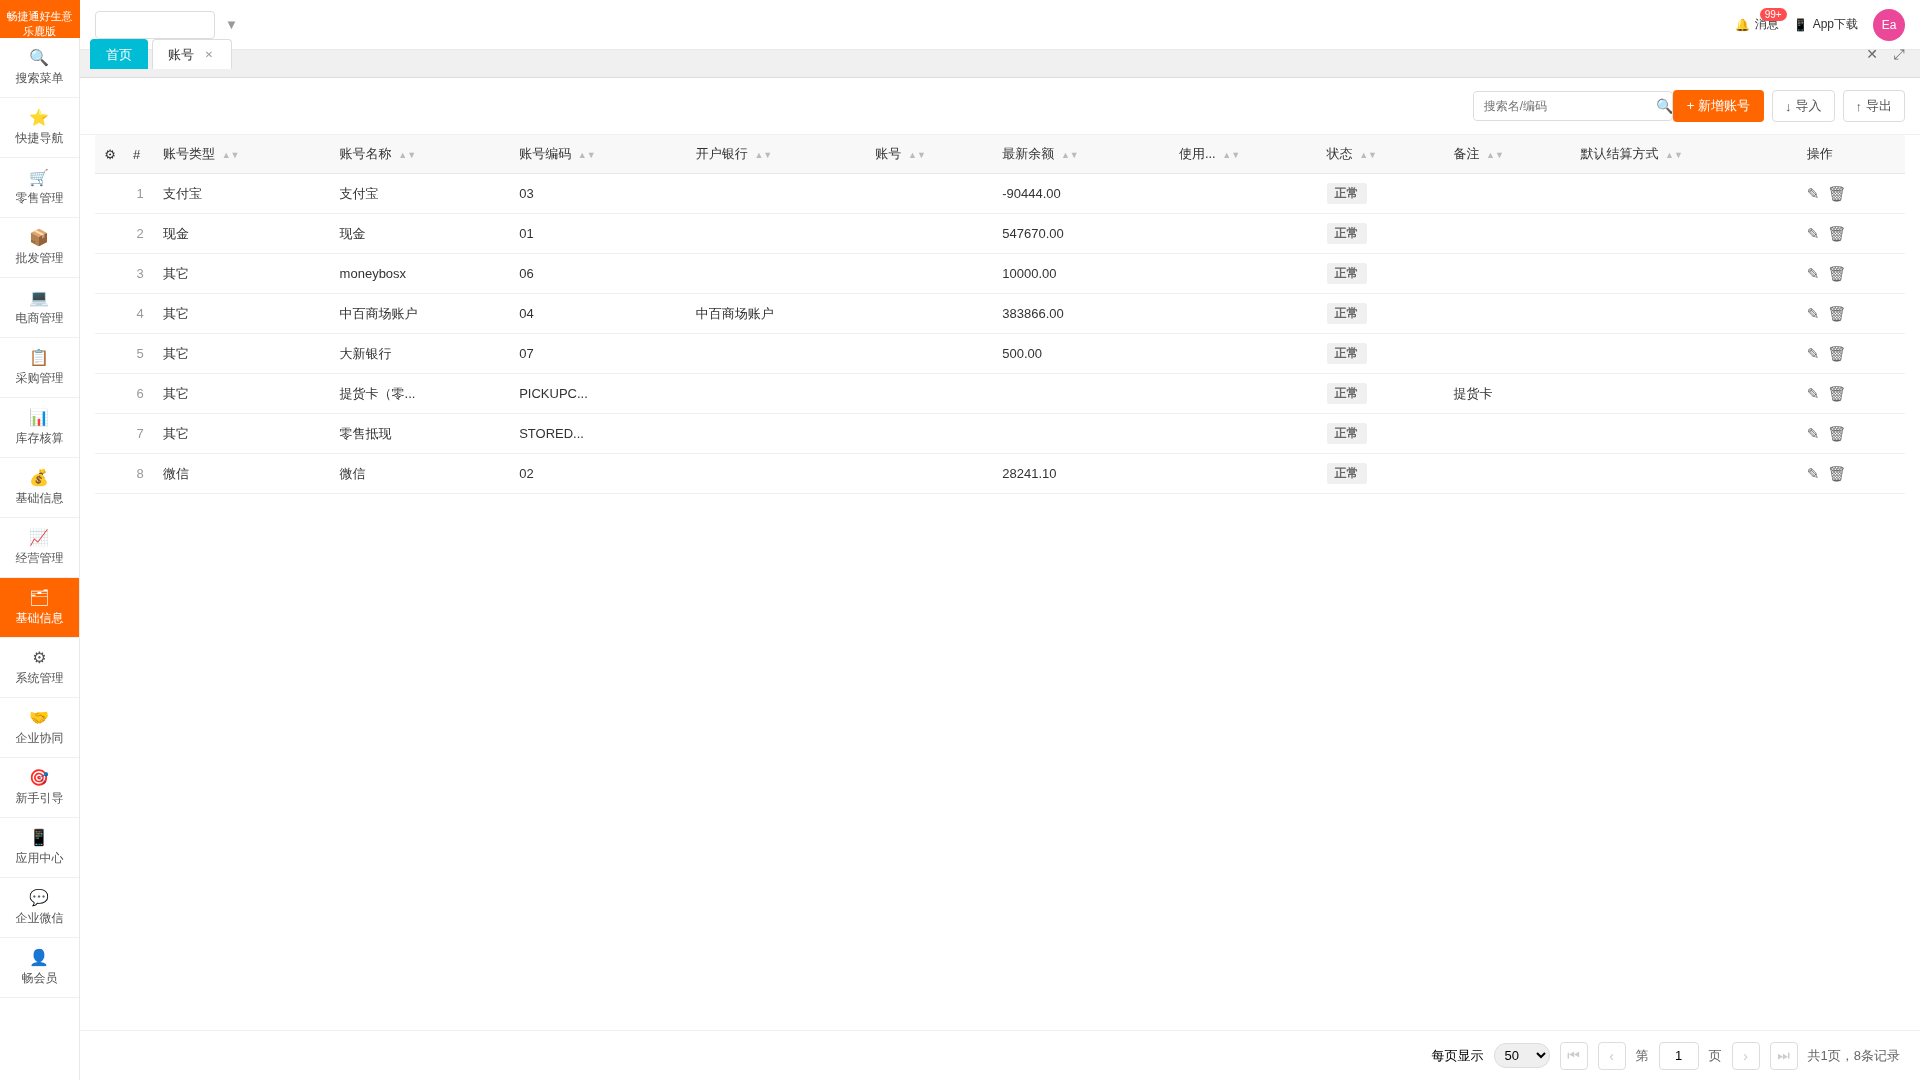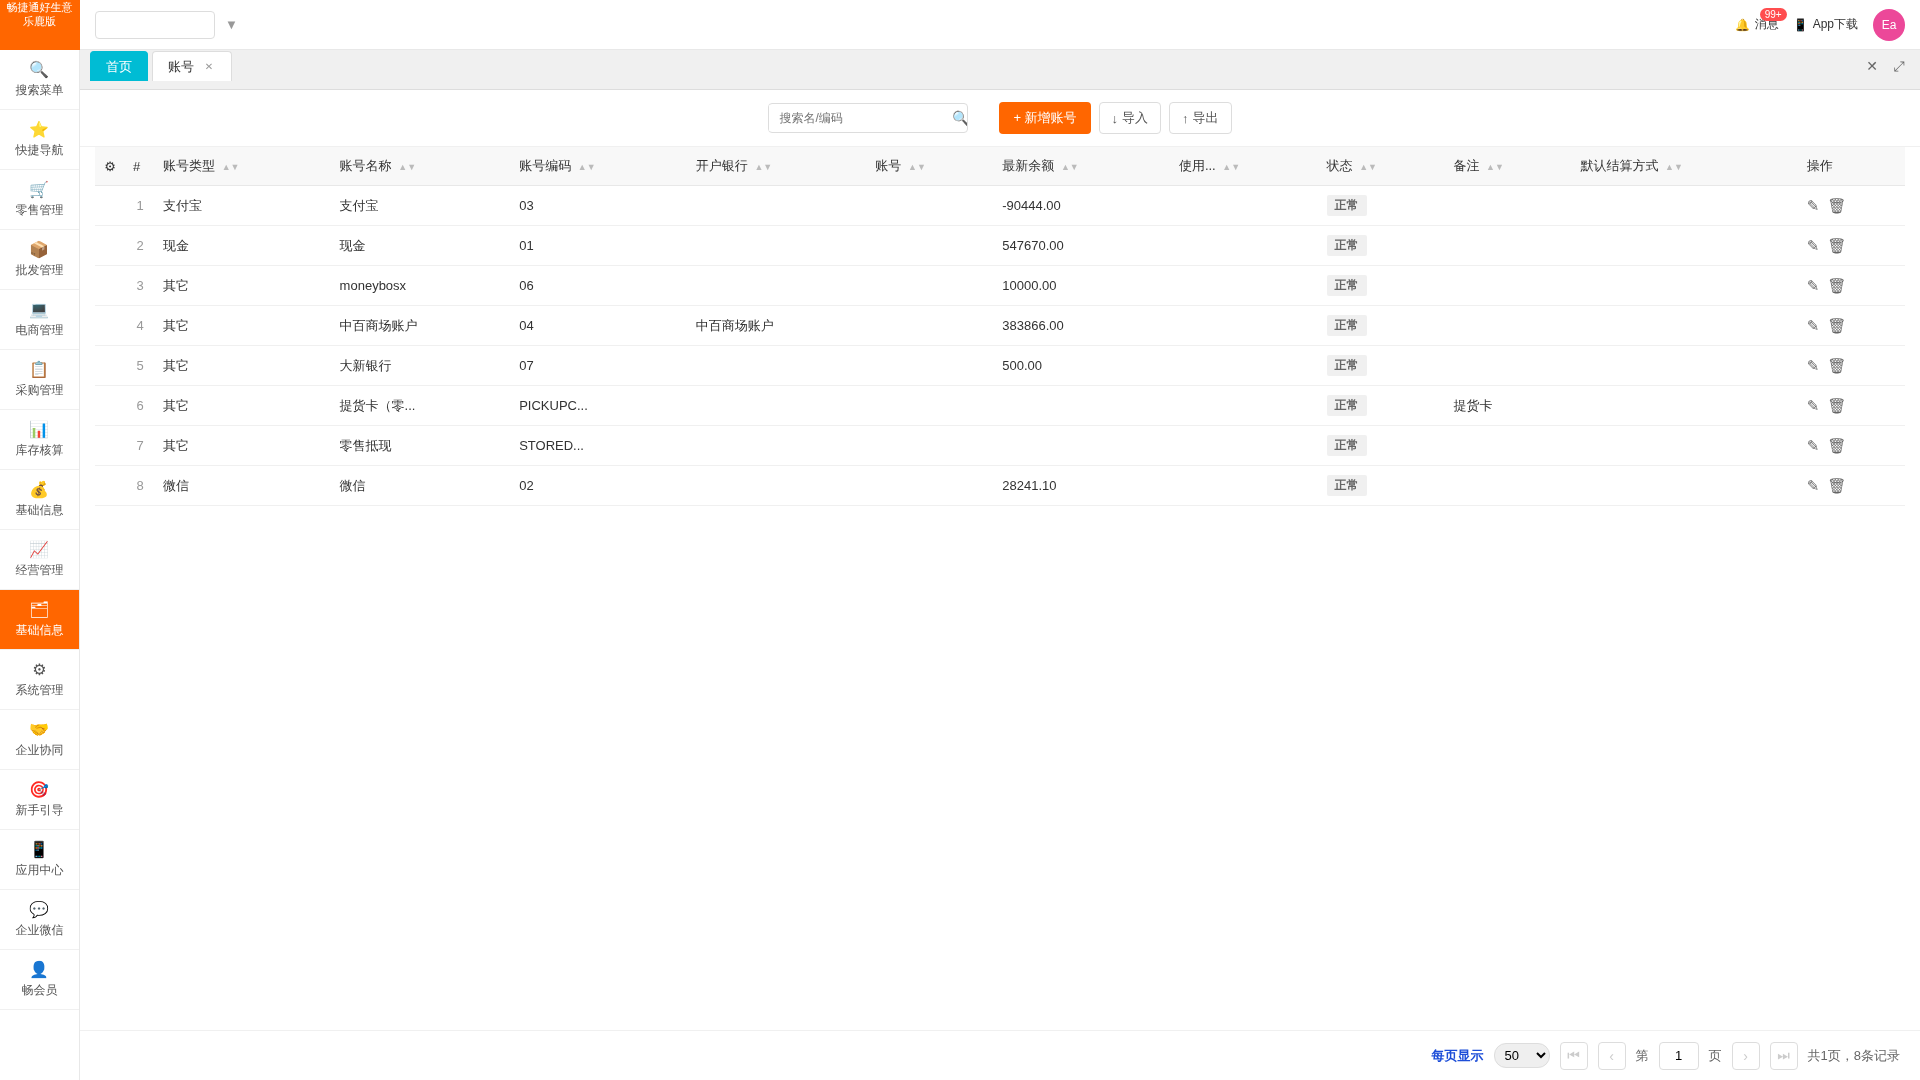--- a/index.html
+++ b/index.html
@@ -11,24 +11,24 @@
       background: #fff;
       display: flex;
       flex-direction: column;
       align-items: center;
       border-right: 1px solid #e8e8e8;
       height: 1080px;
       flex-shrink: 0;
     }
     .sidebar-logo {
       width: 80px;
-      height: 50px;
+      height: 38px;
       background: #ff6600;
       display: flex;
-      align-items: flex-start;
+      align-items: flex-end;
       justify-content: center;
       flex-shrink: 0;
     }
     .logo-text {
       color: white;
       font-size: 11px;
       text-align: center;
       line-height: 1.3;
     }
     .sidebar-nav {
@@ -129,21 +129,21 @@
       background: #ec4899;
       display: flex;
       align-items: center;
       justify-content: center;
       color: white;
       font-size: 12px;
     }
 
     
     .tab-bar {
-      height: 40px;
+      height: 28px;
       background: #f0f0f0;
       display: flex;
       align-items: flex-end;
       padding: 8px 10px;
       flex-shrink: 0;
       border-bottom: 1px solid #ddd;
     }
     .tab {
       height: 30px;
       padding: 0 15px;
@@ -204,24 +204,23 @@
       overflow: auto;
       display: flex;
       flex-direction: column;
     }
 
     
     .toolbar {
       padding: 12px 15px;
       display: flex;
       align-items: center;
-      justify-content: center;
+      justify-content: flex-end;
       border-bottom: 1px solid #f0f0f0;
       flex-shrink: 0;
-      gap: 31px;
     }
     .toolbar-left {
       display: flex;
       align-items: center;
       gap: 10px;
     }
     .search-input-wrapper {
       display: flex;
       align-items: center;
       border: 1px solid #ddd;
@@ -352,21 +351,21 @@
     .pagination {
       height: 50px;
       display: flex;
       align-items: center;
       justify-content: flex-end;
       padding: 0 20px;
       border-top: 1px solid #f0f0f0;
       gap: 10px;
       flex-shrink: 0;
     }
-    .page-size-label { color: #1d4ed8; font-size: 13px; font-weight: bold; }
+    .page-size-label { color: #000000; font-size: 13px; }
     .page-size-select {
       border: 1px solid #ddd;
       border-radius: 12px;
       padding: 3px 6px;
       font-size: 13px;
       cursor: pointer;
     }
     .page-btn {
       width: 28px;
       height: 28px;

